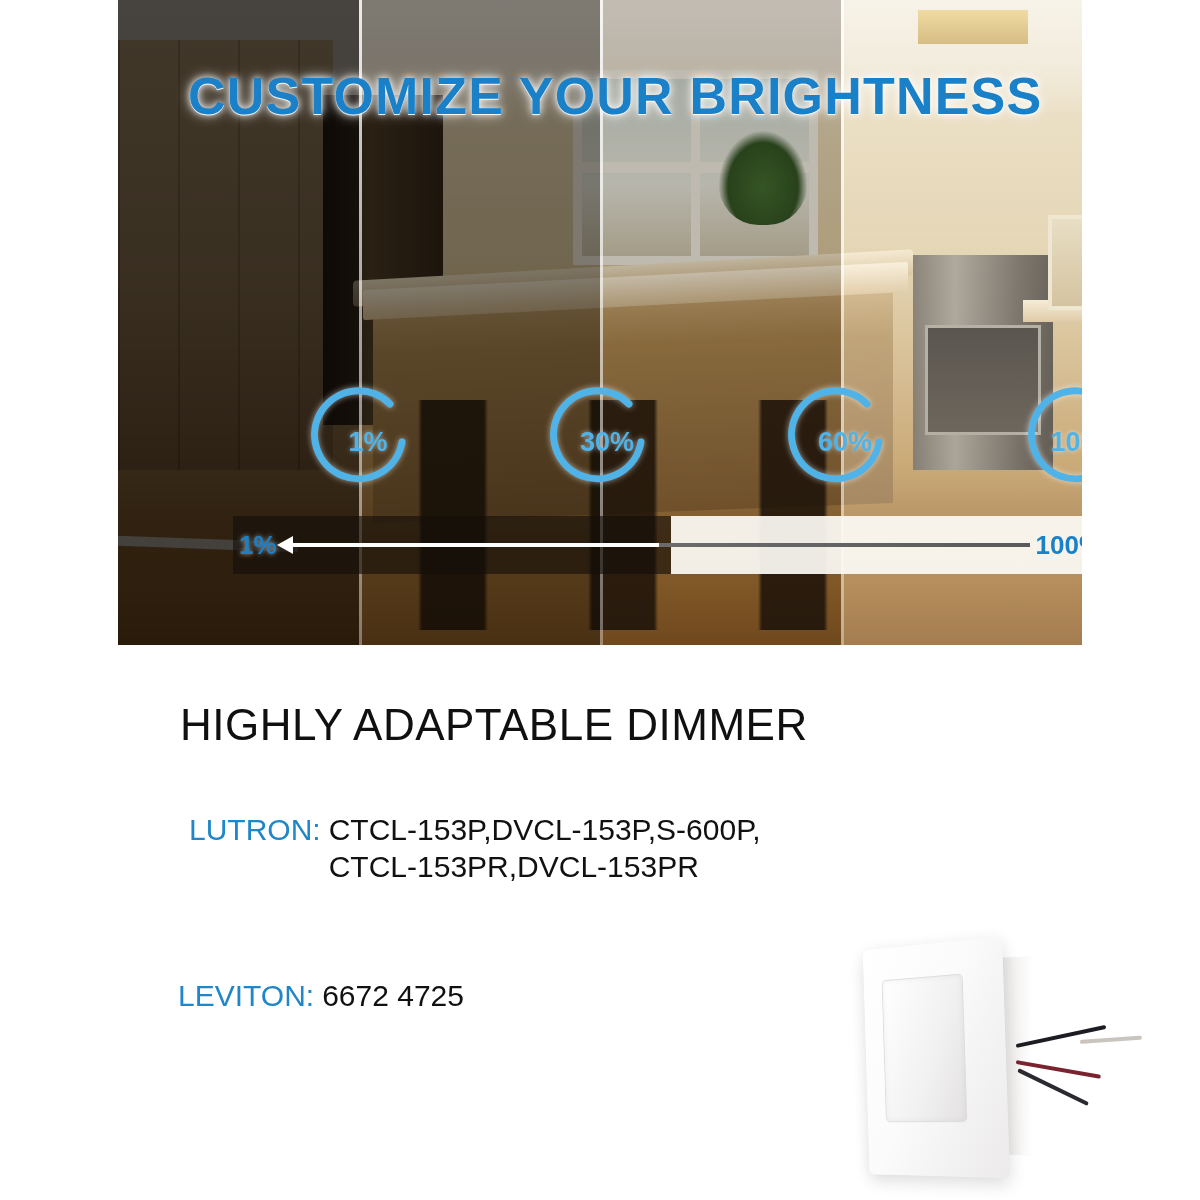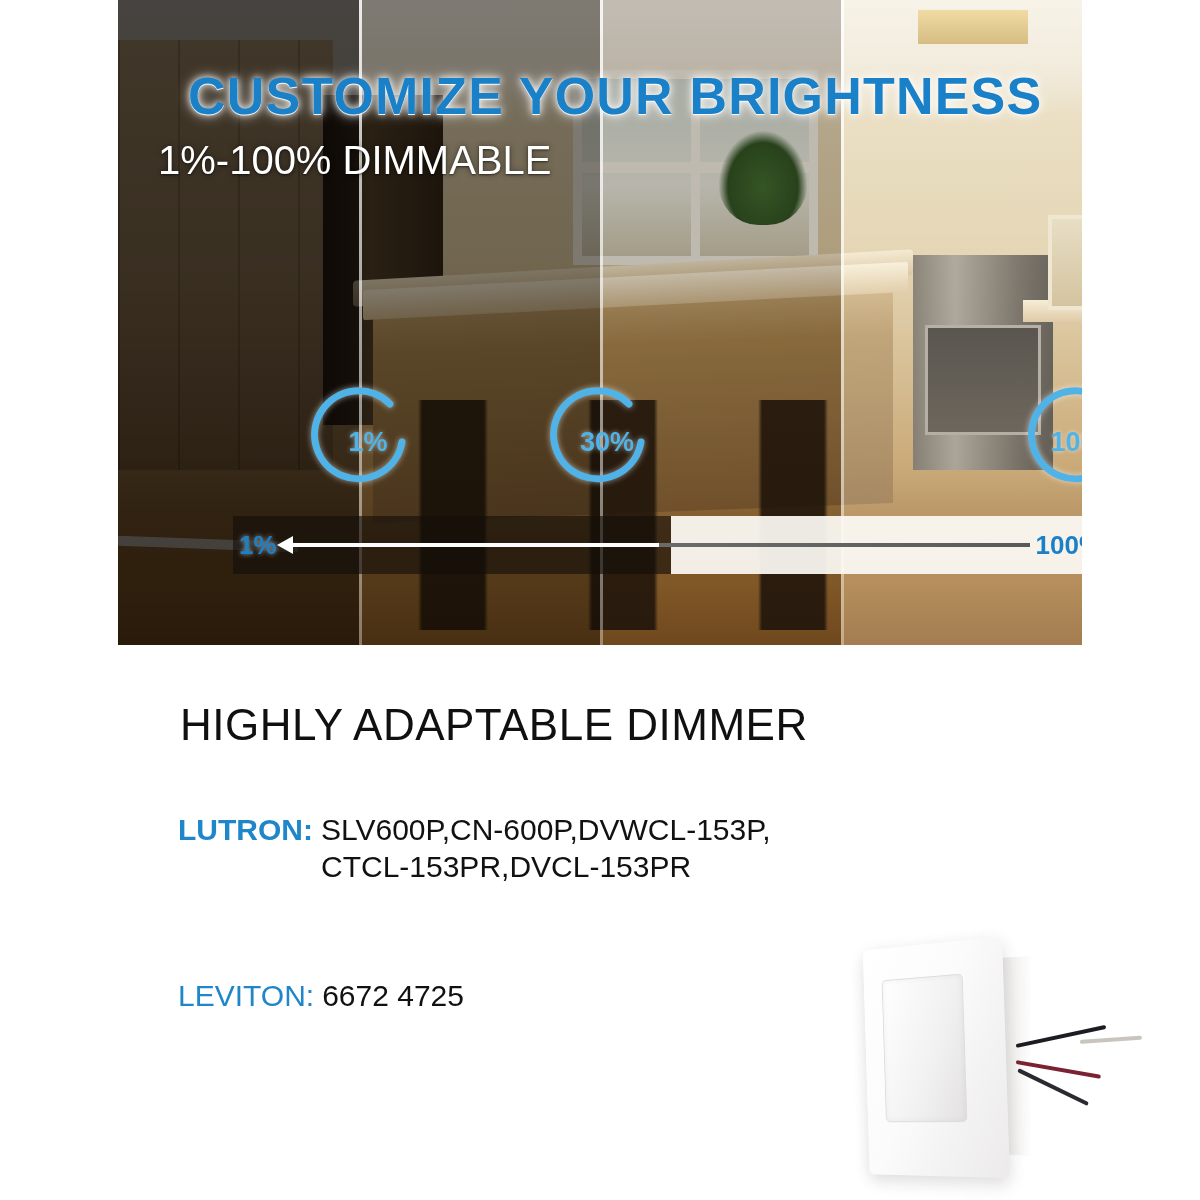--- a/index.html
+++ b/index.html
@@ -241,21 +241,21 @@
   #lutron-block { top: 812px; }
   #leviton-block { top: 978px; }
 
   .brand-row { display: flex; align-items: flex-start; }
   .brand-name {
     color: #1f86c9;
     font-size: 30px;
     white-space: nowrap;
     line-height: 1.22;
   }
-  .brand-name.bold { font-weight: 700; }
+  .brand-name.bold { font-weight: 400; margin-left: 11px; }
   .brand-models {
     color: #111111;
     font-size: 30px;
     line-height: 1.22;
     margin-left: 8px;
     white-space: nowrap;
   }
   .brand-models .cont { display: block; }
 
   
@@ -327,36 +327,41 @@
   <div class="panel p1"></div>
   <div class="panel p2"></div>
   <div class="panel p3"></div>
   <div class="panel p4"></div>
 
   <div class="divider" style="left:241px"></div>
   <div class="divider" style="left:482px"></div>
   <div class="divider" style="left:723px"></div>
 
   <div id="headline">CUSTOMIZE YOUR BRIGHTNESS</div>
-  <div id="subheadline">1%-100% DIMMABLE</div>
 
   <div class="gauge g1">
     <svg viewBox="0 0 104 104">
       <path class="ring" d="M 74 14 A 44 44 0 1 0 86 52"></path>
     </svg>
     <div class="pct">1%</div>
   </div>
 
   <div class="gauge g2">
     <svg viewBox="0 0 104 104">
       <path class="ring" d="M 74 14 A 44 44 0 1 0 86 52"></path>
     </svg>
     <div class="pct">30%</div>
   </div>
 
+  <div class="gauge g3">
+    <svg viewBox="0 0 104 104">
+      <path class="ring" d="M 74 14 A 44 44 0 1 0 86 52"></path>
+    </svg>
+    <div class="pct">60%</div>
+  </div>
 
   <div class="gauge g4">
     <svg viewBox="0 0 104 104">
       <path class="ring" d="M 74 14 A 44 44 0 1 0 86 52"></path>
     </svg>
     <div class="pct">100%</div>
   </div>
 
   <div id="slider">
     <div class="track-dark"></div>
@@ -367,21 +372,21 @@
     <div class="lbl lbl-max">100%</div>
   </div>
 </div>
 
 <div id="section-title">HIGHLY ADAPTABLE DIMMER</div>
 
 <div class="brand-block" id="lutron-block">
   <div class="brand-row">
     <span class="brand-name bold">LUTRON:</span>
     <span class="brand-models">
-      <span class="cont">SLV600P,CN-600P,DVWCL-153P,</span>
+      <span class="cont">CTCL-153P,DVCL-153P,S-600P,</span>
       <span class="cont">CTCL-153PR,DVCL-153PR</span>
     </span>
   </div>
 </div>
 
 <div class="brand-block" id="leviton-block">
   <div class="brand-row">
     <span class="brand-name">LEVITON:</span>
     <span class="brand-models">
       <span class="cont">6672 4725</span>

